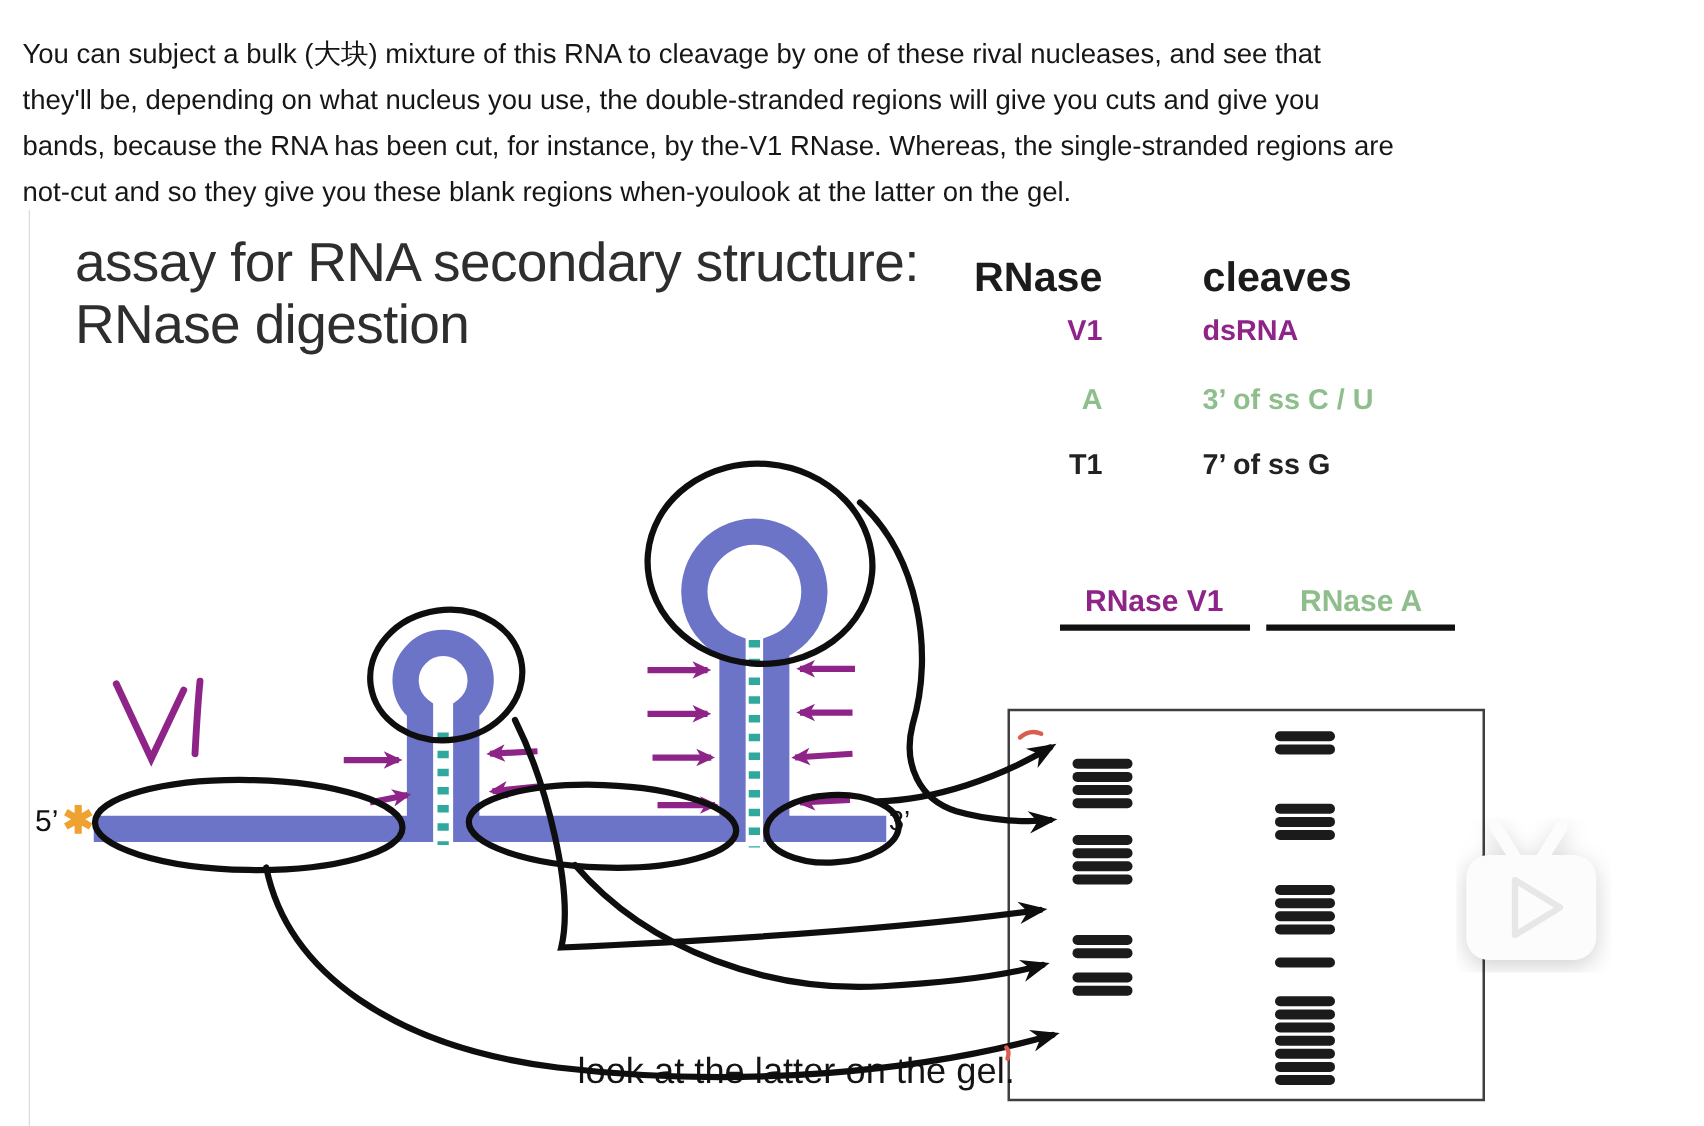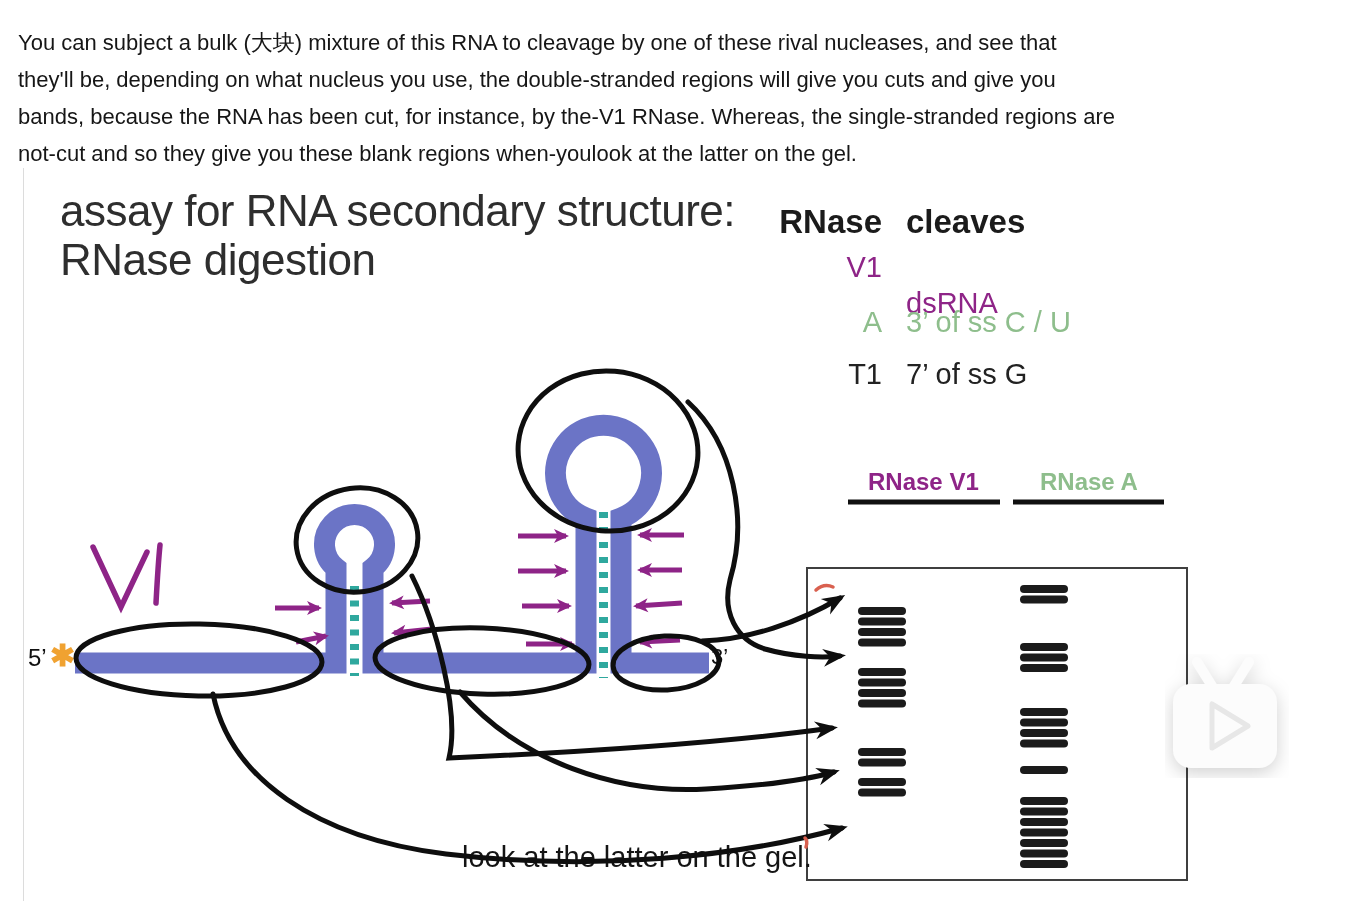--- a/index.html
+++ b/index.html
@@ -6,23 +6,23 @@
   body{width:1363px;height:901px;position:relative;overflow:hidden;
        font-family:"Liberation Sans",sans-serif;color:#141414;}
   .abs{position:absolute;}
   
   #transcript{left:18px;top:24px;width:1340px;font-size:22px;line-height:37px;color:#161616;}
   
   #slide-border{left:23px;top:168px;width:1px;height:733px;background:#dcdcdc;}
   #slide-title{left:60px;top:186px;font-size:44px;line-height:49px;font-weight:500;color:#2e2e2e;letter-spacing:-0.5px;}
   
   .tbl-c1{right:481px;text-align:right;}
-  .tbl-c2{left:906px;text-align:center;}
+  .tbl-c2{left:962px;text-align:center;}
   .tbl-hdr{font-size:33px;font-weight:700;color:#1b1b1b;}
-  .tbl-row{font-size:29px;font-weight:400;}
+  .tbl-row{font-size:23px;font-weight:700;}
   .purple{color:var(--purple,#8e2487);}
   .green{color:var(--green,#8ebe8c);}
   .black{color:#222222;}
   
   .lane-label{font-size:24px;font-weight:600;}
   #lane-label-v1{left:868px;top:468px;}
   #lane-label-a{left:1040px;top:468px;}
   
   #gel-box{left:806px;top:567px;width:378px;height:310px;border:2px solid #3f3f3f;background:#ffffff;}
   
@@ -49,21 +49,21 @@
 
 <div id="slide-title" class="abs">
   <div>assay for RNA secondary structure:</div>
   <div>RNase digestion</div>
 </div>
 
 <div class="abs tbl-c1 tbl-hdr" style="top:203px;">RNase</div>
 <div class="abs tbl-c2 tbl-hdr" style="top:203px;">cleaves</div>
 
 <div class="abs tbl-c1 tbl-row purple" style="top:251px;">V1</div>
-<div class="abs tbl-c2 tbl-row purple" style="top:251px;margin-top:36px;">dsRNA</div>
+<div class="abs tbl-c2 tbl-row purple" style="top:251px;">dsRNA</div>
 
 <div class="abs tbl-c1 tbl-row green" style="top:306px;">A</div>
 <div class="abs tbl-c2 tbl-row green" style="top:306px;">3’ of ss C / U</div>
 
 <div class="abs tbl-c1 tbl-row black" style="top:358px;">T1</div>
 <div class="abs tbl-c2 tbl-row black" style="top:358px;">7’ of ss G</div>
 
 <div id="lane-label-v1" class="abs lane-label purple">RNase V1</div>
 <div id="lane-label-a" class="abs lane-label green">RNase A</div>
 

